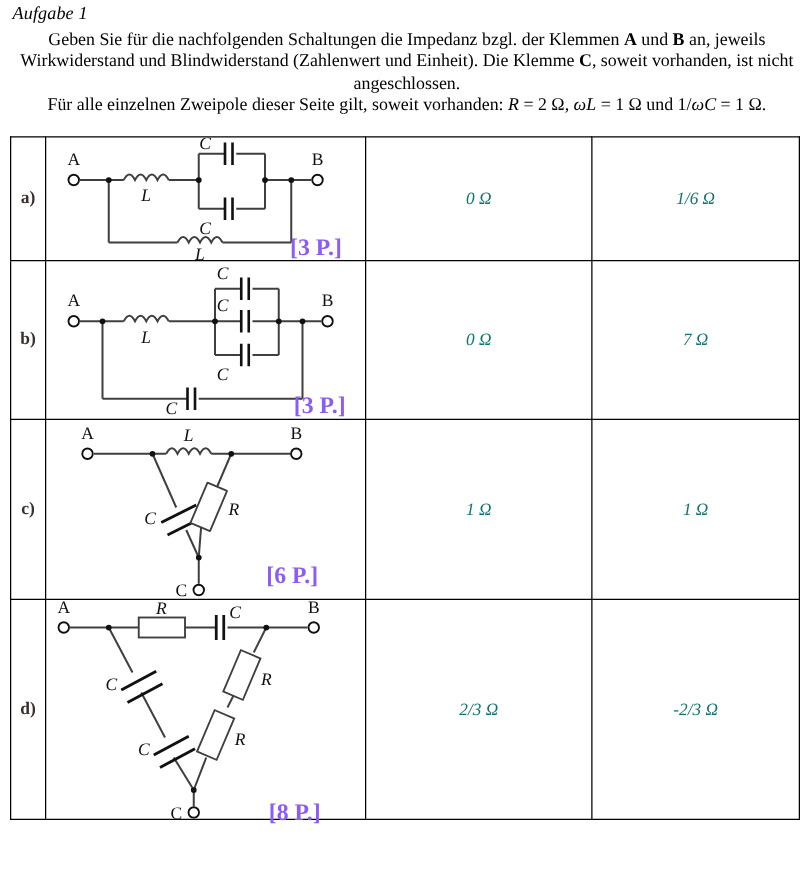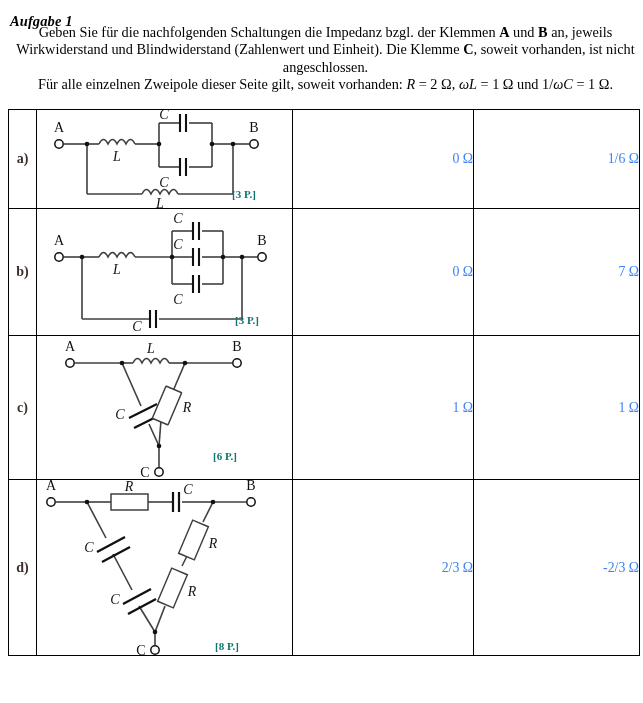--- a/index.html
+++ b/index.html
@@ -17,22 +17,22 @@
   }
   .page {
     position: absolute;
     left: 0; top: 0;
     width: 643px;
     height: 703px;
   }
   .heading {
     position: absolute;
     left: 10px;
-    top: 13px;
-    font-weight: bold;
+    top: 3px;
+    font-weight: normal;
     font-style: italic;
     font-size: 14.5px;
     letter-spacing: 0.1px;
   }
   .intro {
     position: absolute;
     left: 10px;
     top: 24px;
     width: 631px;
     font-size: 14.3px;
@@ -72,29 +72,30 @@
     color: #3a2f2a;
     padding-top: 7px;
   }
   td.circ {
     width: 255px;
     padding: 0;
     position: relative;
   }
   td.ans {
     width: 180px;
-    text-align: right;
-    color: #3b82f6;
+    text-align: center;
+    color: #0f766e;
     font-size: 13.8px;
+    font-style: italic;
   }
   td.ans.last { width: 165px; }
   .pts {
     position: absolute;
-    color: #0f766e;
-    font-size: 11px;
+    color: #8b5cf6;
+    font-size: 19px;
     font-weight: bold;
     font-family: "Liberation Serif", serif;
   }
   .cellwrap { position: relative; width: 100%; height: 100%; }
   svg { display: block; }
   svg text { font-family: "Liberation Serif", serif; }
   .lblit { font-style: italic; font-size: 14px; fill: #111111; }
   .lblup { font-size: 14px; fill: #111111; }
 </style>
 </head>

